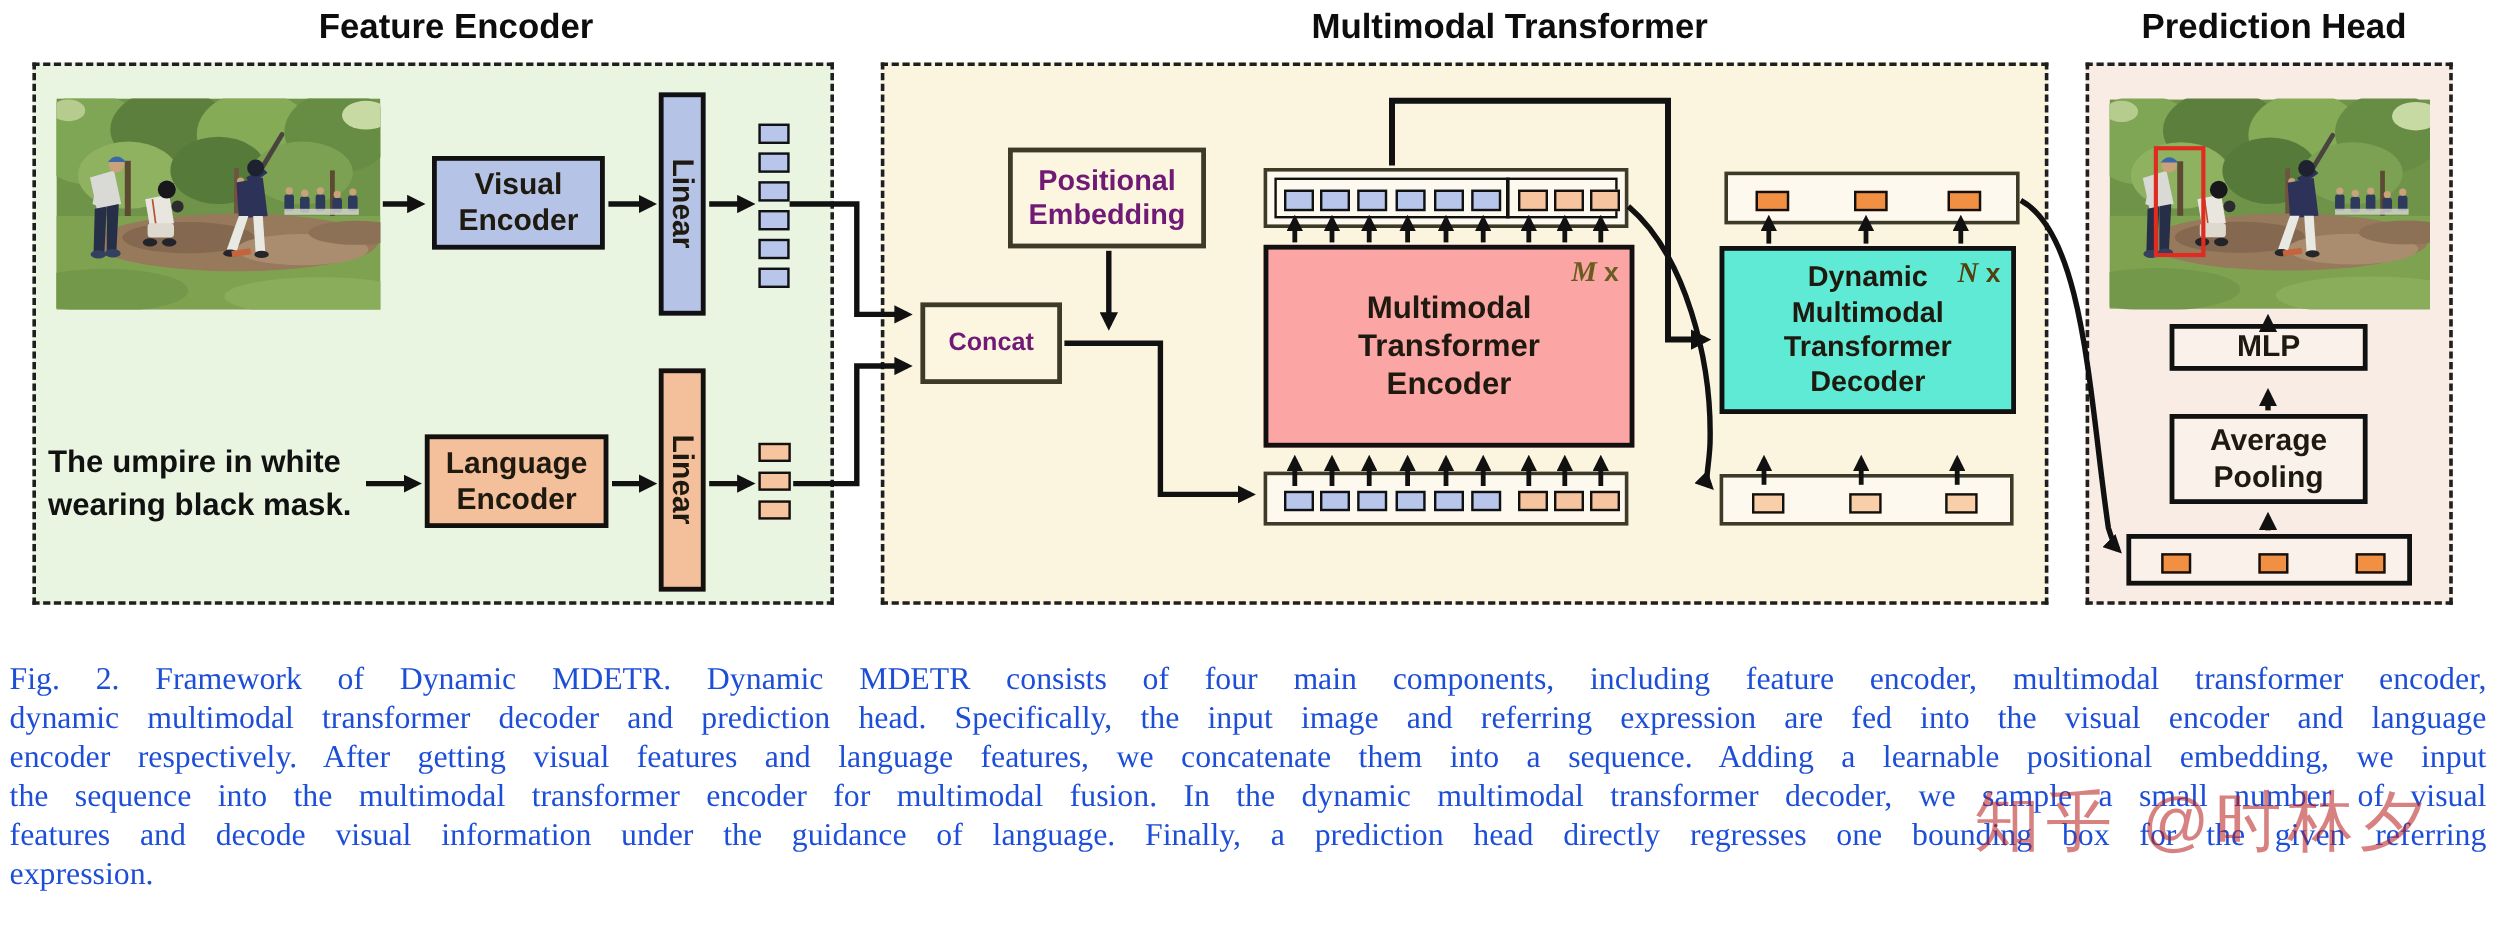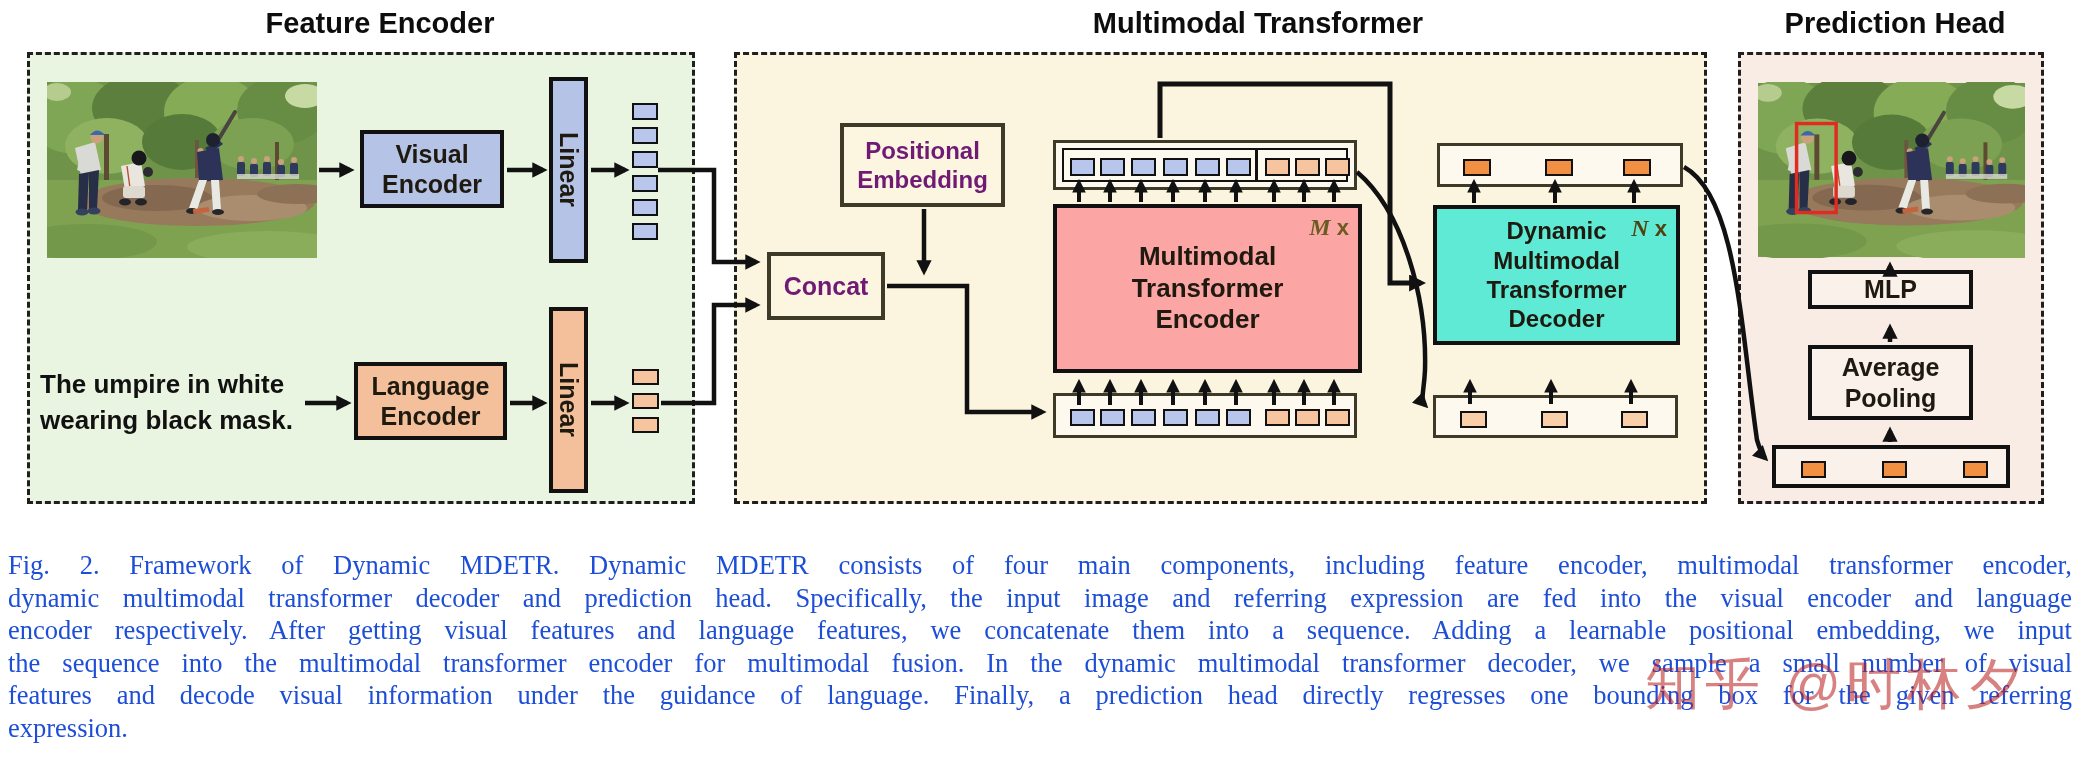--- a/index.html
+++ b/index.html
@@ -142,21 +142,21 @@
 
   <div class="token tok-lang" style="left:632px;top:369px;width:27px;height:16px;"></div>
   <div class="token tok-lang" style="left:632px;top:393px;width:27px;height:16px;"></div>
   <div class="token tok-lang" style="left:632px;top:417px;width:27px;height:16px;"></div>
 
   <div class="box cream" style="left:840px;top:123px;width:165px;height:84px;font-size:24px;">
     <div>Positional</div>
     <div>Embedding</div>
   </div>
 
-  <div class="box cream" style="left:767px;top:252px;width:118px;height:68px;font-size:25px;">Concat</div>
+  <div class="box cream" style="left:767px;top:252px;width:118px;height:68px;font-size:21px;">Concat</div>
 
   <div class="row" style="left:1053px;top:140px;width:304px;height:50px;">
     <div style="position:absolute;left:6px;top:5px;right:6px;bottom:5px;border:2.5px solid #111;"></div>
     <div style="position:absolute;left:199px;top:5px;width:3px;bottom:5px;background:#111;"></div>
     <div class="token tok-blue" style="left:14px;top:15px;width:25px;height:18px;"></div>
     <div class="token tok-blue" style="left:44px;top:15px;width:25px;height:18px;"></div>
     <div class="token tok-blue" style="left:75px;top:15px;width:25px;height:18px;"></div>
     <div class="token tok-blue" style="left:107px;top:15px;width:25px;height:18px;"></div>
     <div class="token tok-blue" style="left:139px;top:15px;width:25px;height:18px;"></div>
     <div class="token tok-blue" style="left:170px;top:15px;width:25px;height:18px;"></div>

